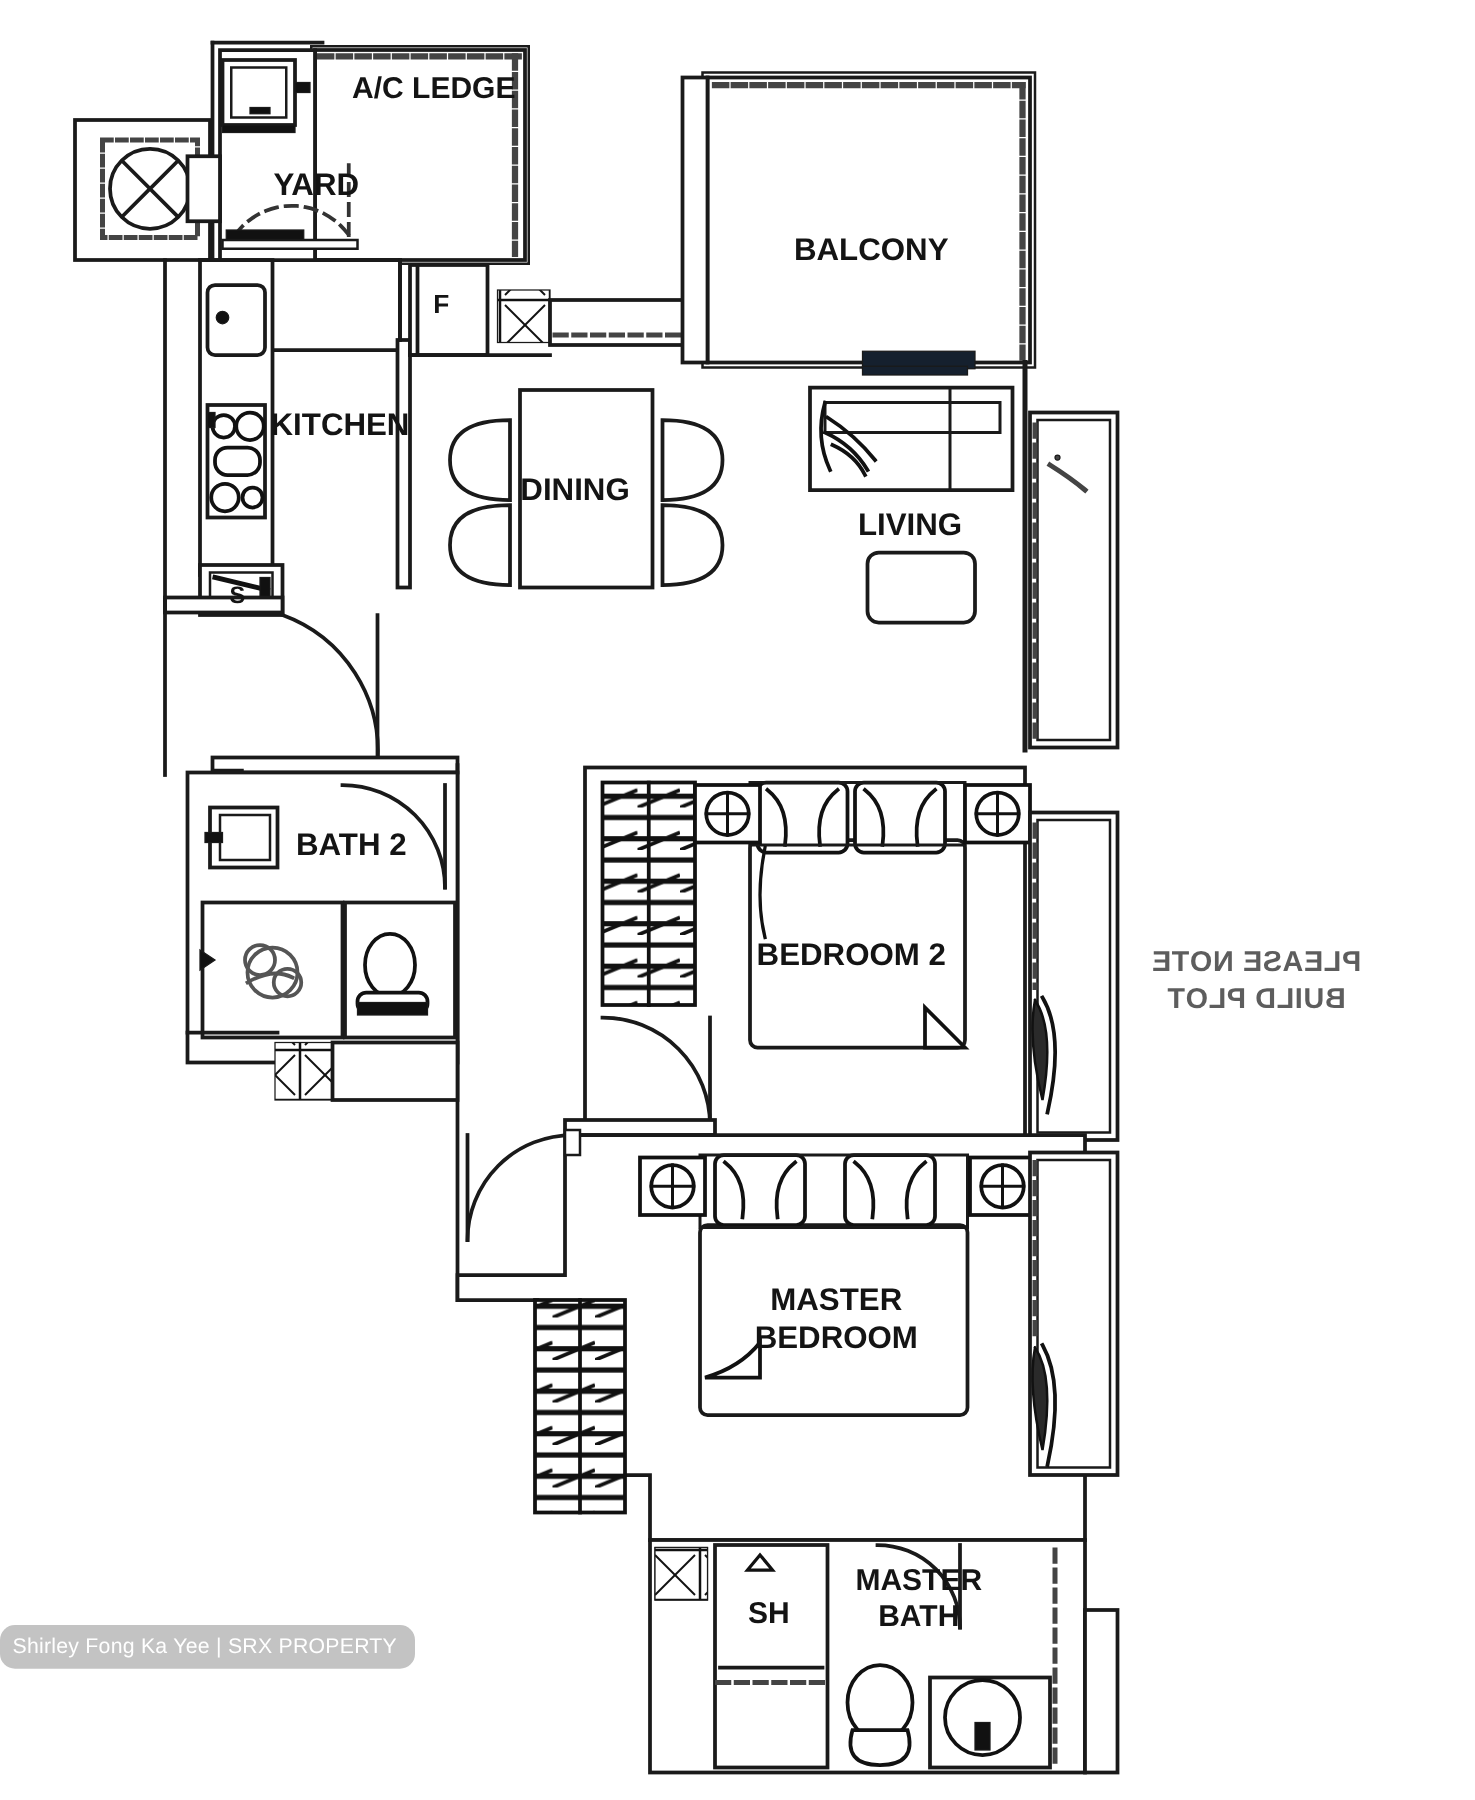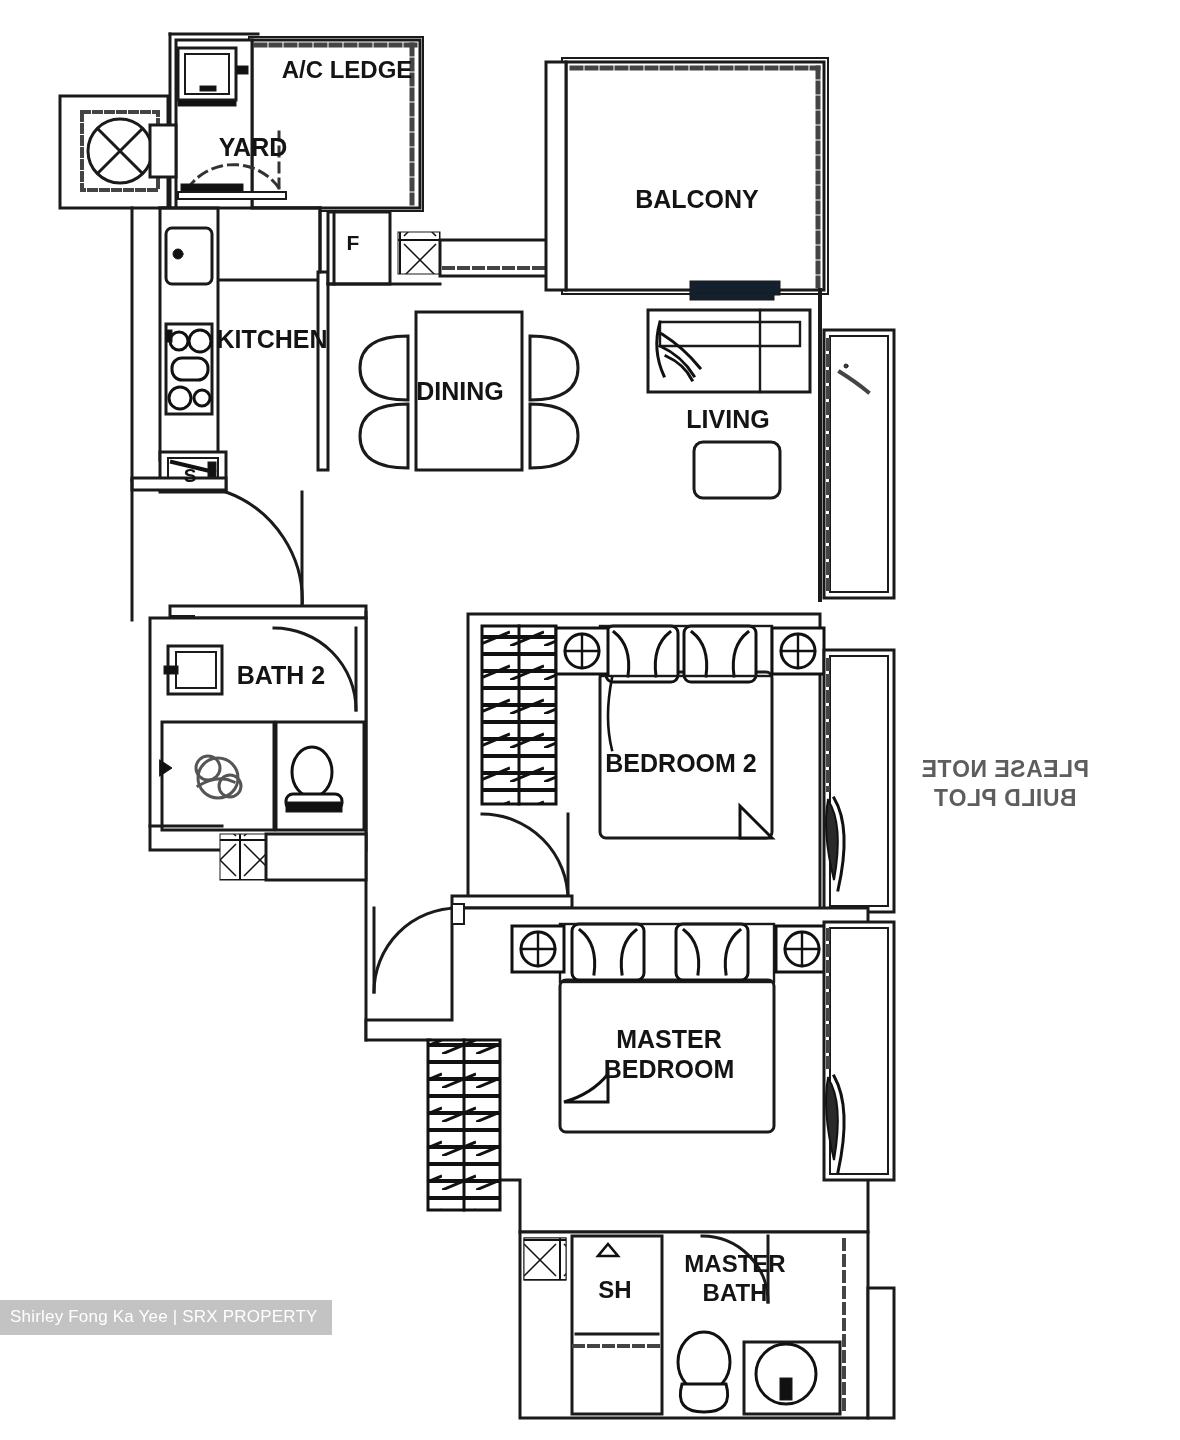--- a/index.html
+++ b/index.html
@@ -48,20 +48,21 @@
   
   .credit{
     position:absolute;
     left:0px;top:1300px;
     background:#c3c3c3;
     color:#ffffff;
     font-size:17px;
     padding:7px 14px 8px 10px;
     letter-spacing:.2px;
     font-family:"Liberation Sans", sans-serif;
+    border-radius:12px;
   }
 
   
   .rlabel{font-family:"Liberation Sans", sans-serif;font-weight:700;fill:#141414;}
 </style>
 </head>
 <body>
 
 <div id="stage">
 

